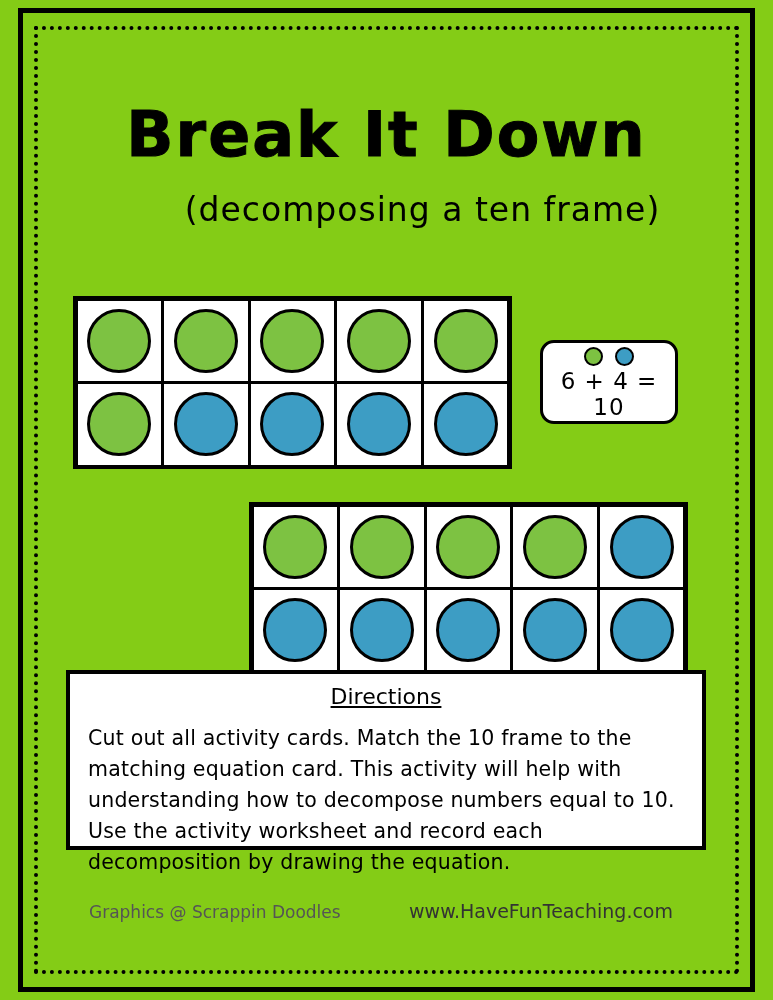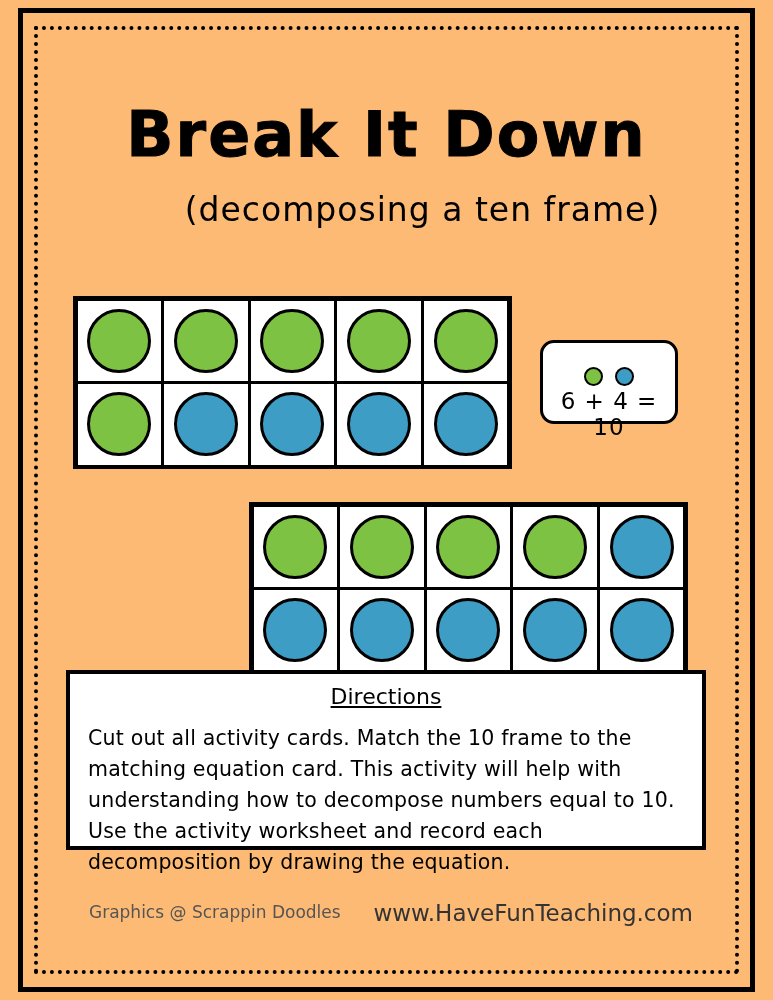--- a/index.html
+++ b/index.html
@@ -10,21 +10,21 @@
   body {
     width: 773px;
     height: 1000px;
     font-family: "DejaVu Sans", sans-serif;
     overflow: hidden;
   }
   .page {
     position: relative;
     width: 773px;
     height: 1000px;
-    background: #fdba74;
+    background: #84cc16;
     box-sizing: border-box;
   }
   
   .outer-frame {
     position: absolute;
     left: 18px;
     top: 8px;
     width: 737px;
     height: 984px;
     border: 5px solid #000000;
@@ -107,21 +107,21 @@
     height: 173px;
   }
 
   
   .eqcard {
     position: absolute;
     border: 3px solid #000000;
     border-radius: 14px;
     background: #ffffff;
     box-sizing: border-box;
-    padding-top: 24px;
+    padding-top: 4px;
   }
   .eqcard .dots {
     display: flex;
     justify-content: center;
     gap: 12px;
     margin-bottom: 2px;
   }
   .eqcard .minidot {
     width: 19px;
     height: 19px;
@@ -178,23 +178,23 @@
 
   .footer-left {
     position: absolute;
     left: 89px;
     top: 902px;
     font-size: 17px;
     color: #555555;
   }
   .footer-right {
     position: absolute;
-    right: 80px;
+    right: 100px;
     top: 900px;
-    font-size: 23px;
+    font-size: 19px;
     color: #333333;
   }
 </style>
 </head>
 <body>
 
 <div class="page">
 
   <div class="outer-frame"></div>
   <div class="dotted-frame"></div>

